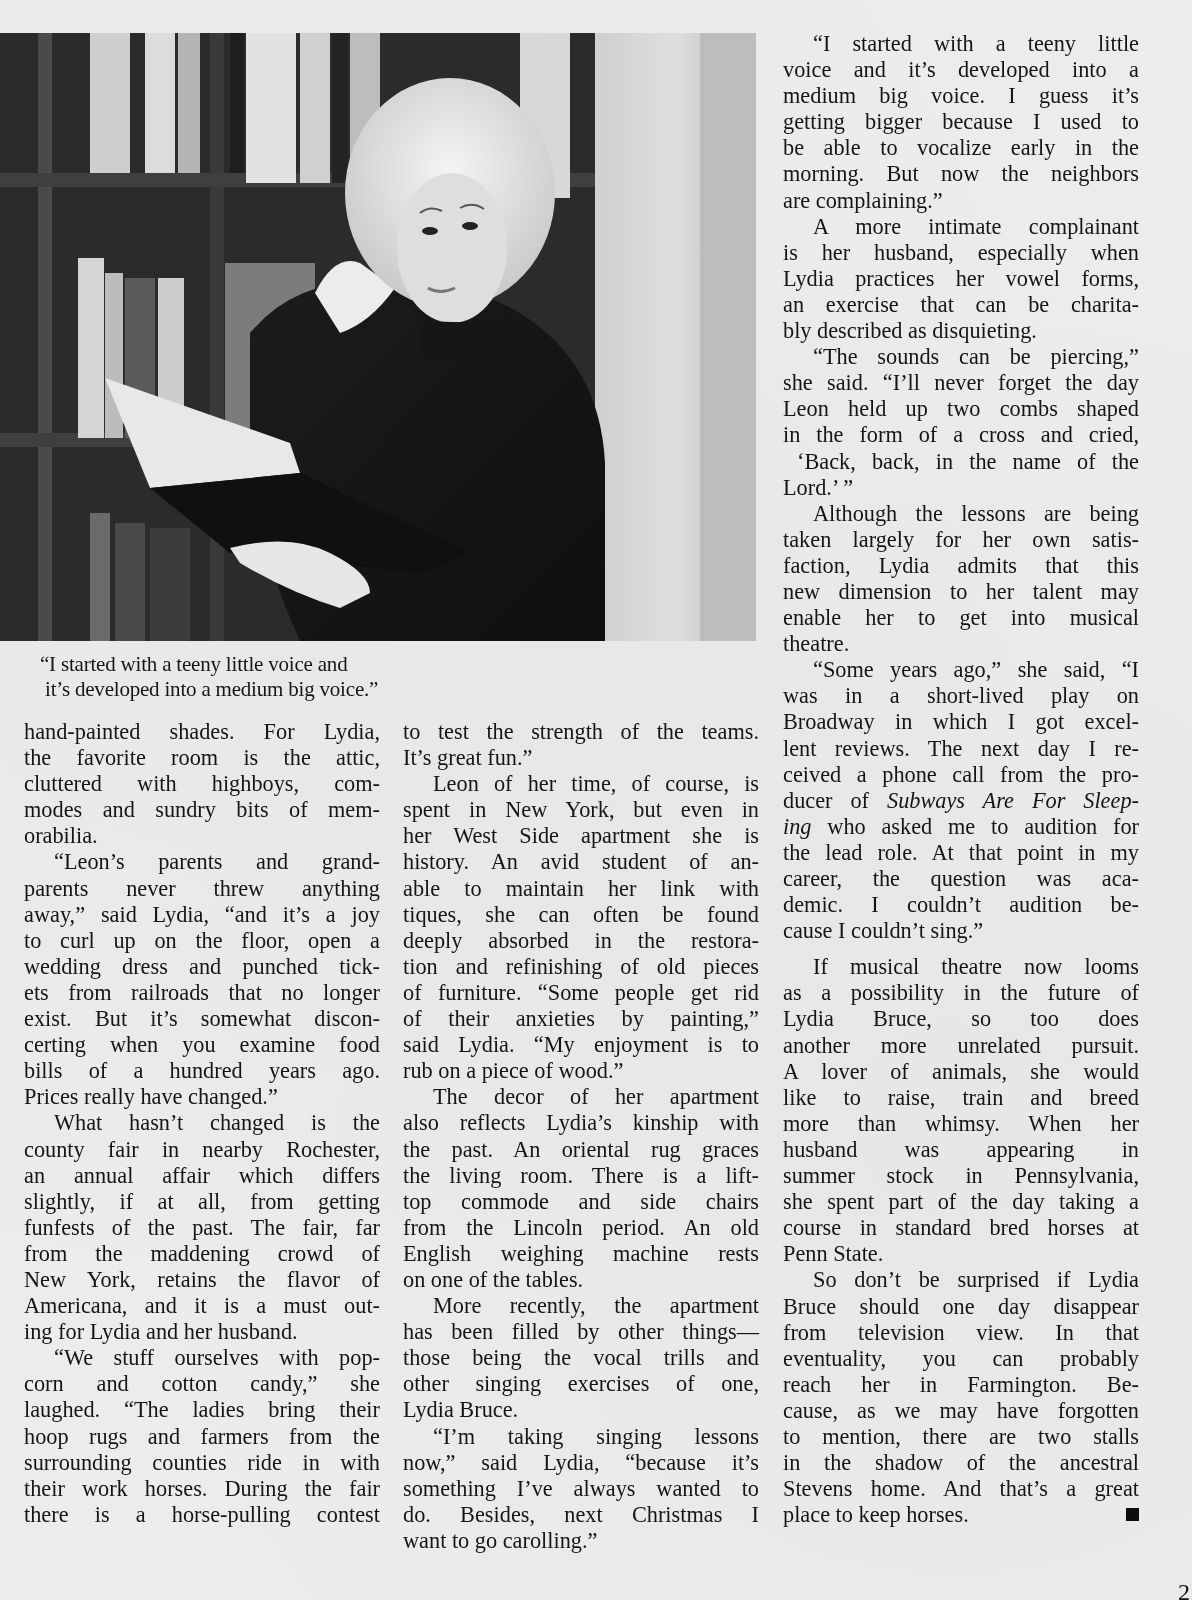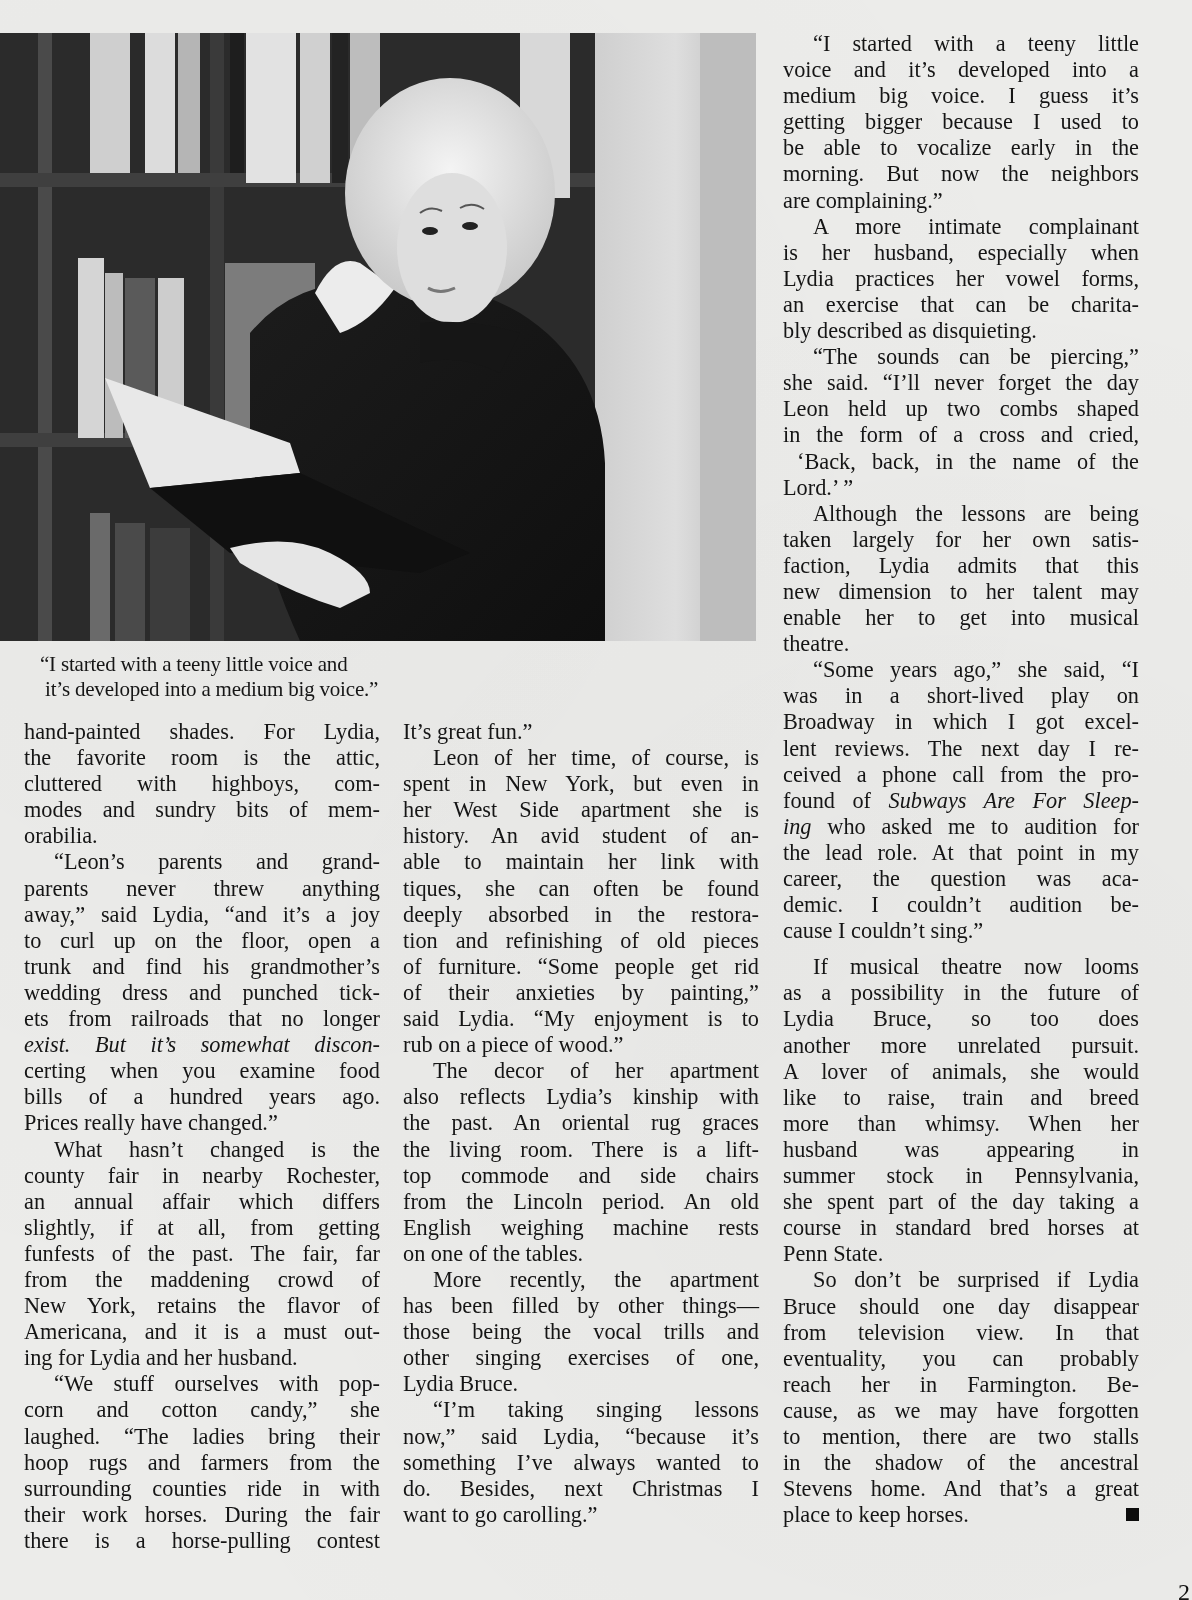--- a/index.html
+++ b/index.html
@@ -182,24 +182,23 @@
   <div class="col col-left">
       <span class="ln"><span style="white-space: pre;">hand-painted shades. For Lydia,</span></span>
       <span class="ln"><span style="white-space: pre;">the favorite room is the attic,</span></span>
       <span class="ln"><span style="white-space: pre;">cluttered with highboys, com-</span></span>
       <span class="ln"><span style="white-space: pre;">modes and sundry bits of mem-</span></span>
       <span class="ln last"><span style="white-space: pre;">orabilia.</span></span>
       <span class="ln ind"><span style="white-space: pre;">“Leon’s parents and grand-</span></span>
       <span class="ln"><span style="white-space: pre;">parents never threw anything</span></span>
       <span class="ln"><span style="white-space: pre; margin-top: 47px;">away,” said Lydia, “and it’s a joy</span></span>
       <span class="ln"><span style="white-space: pre;">to curl up on the floor, open a</span></span>
-      <span class="ln"><span style="white-space: pre;">trunk and find his grandmother’s</span></span>
       <span class="ln"><span style="white-space: pre;">wedding dress and punched tick-</span></span>
       <span class="ln"><span style="white-space: pre;">ets from railroads that no longer</span></span>
-      <span class="ln"><span style="white-space: pre; font-style: italic;">exist. But it’s somewhat discon-</span></span>
+      <span class="ln"><span style="white-space: pre;">exist. But it’s somewhat discon-</span></span>
       <span class="ln"><span style="white-space: pre;">certing when you examine food</span></span>
       <span class="ln"><span style="white-space: pre;">bills of a hundred years ago.</span></span>
       <span class="ln last"><span style="white-space: pre;">Prices really have changed.”</span></span>
       <span class="ln ind"><span style="white-space: pre;">What hasn’t changed is the</span></span>
       <span class="ln"><span style="white-space: pre;">county fair in nearby Rochester,</span></span>
       <span class="ln"><span style="white-space: pre;">an annual affair which differs</span></span>
       <span class="ln"><span style="white-space: pre;">slightly, if at all, from getting</span></span>
       <span class="ln"><span style="white-space: pre;">funfests of the past. The fair, far</span></span>
       <span class="ln"><span style="white-space: pre;">from the maddening crowd of</span></span>
       <span class="ln"><span style="white-space: pre;">New York, retains the flavor of</span></span>
@@ -208,20 +207,21 @@
       <span class="ln ind"><span style="white-space: pre;">“We stuff ourselves with pop-</span></span>
       <span class="ln"><span style="white-space: pre;">corn and cotton candy,” she</span></span>
       <span class="ln"><span style="white-space: pre;">laughed. “The ladies bring their</span></span>
       <span class="ln"><span style="white-space: pre;">hoop rugs and farmers from the</span></span>
       <span class="ln"><span style="white-space: pre;">surrounding counties ride in with</span></span>
       <span class="ln"><span style="white-space: pre;">their work horses. During the fair</span></span>
       <span class="ln"><span style="white-space: pre;">there is a horse-pulling contest</span></span>
     </div>
 
   <div class="col col-middle">
+      <span class="ln"><span style="white-space: pre;">to test the strength of the teams.</span></span>
       <span class="ln last"><span style="white-space: pre;">It’s great fun.”</span></span>
       <span class="ln ind"><span style="white-space: pre;">Leon of her time, of course, is</span></span>
       <span class="ln"><span style="white-space: pre;">spent in New York, but even in</span></span>
       <span class="ln"><span style="white-space: pre;">her West Side apartment she is</span></span>
       <span class="ln"><span style="white-space: pre;">history. An avid student of an-</span></span>
       <span class="ln"><span style="white-space: pre;">able to maintain her link with</span></span>
       <span class="ln"><span style="white-space: pre;">tiques, she can often be found</span></span>
       <span class="ln"><span style="white-space: pre;">deeply absorbed in the restora-</span></span>
       <span class="ln"><span style="white-space: pre;">tion and refinishing of old pieces</span></span>
       <span class="ln"><span style="white-space: pre;">of furniture. “Some people get rid</span></span>
@@ -271,21 +271,21 @@
       <span class="ln"><span style="white-space: pre;">taken largely for her own satis-</span></span>
       <span class="ln"><span style="white-space: pre;">faction, Lydia admits that this</span></span>
       <span class="ln"><span style="white-space: pre;">new dimension to her talent may</span></span>
       <span class="ln"><span style="white-space: pre;">enable her to get into musical</span></span>
       <span class="ln last"><span style="white-space: pre;">theatre.</span></span>
       <span class="ln ind"><span style="white-space: pre;">“Some years ago,” she said, “I</span></span>
       <span class="ln"><span style="white-space: pre;">was in a short-lived play on</span></span>
       <span class="ln"><span style="white-space: pre;">Broadway in which I got excel-</span></span>
       <span class="ln"><span style="white-space: pre;">lent reviews. The next day I re-</span></span>
       <span class="ln"><span style="white-space: pre;">ceived a phone call from the pro-</span></span>
-      <span class="ln"><span style="white-space: pre;">found of </span><em>Subways Are For Sleep-</em></span>
+      <span class="ln"><span style="white-space: pre;">ducer of </span><em>Subways Are For Sleep-</em></span>
       <span class="ln"><em>ing</em><span style="white-space: pre;"> who asked me to audition for</span></span>
       <span class="ln"><span style="white-space: pre;">the lead role. At that point in my</span></span>
       <span class="ln"><span style="white-space: pre;">career, the question was aca-</span></span>
       <span class="ln"><span style="white-space: pre;">demic. I couldn’t audition be-</span></span>
       <span class="ln last"><span style="white-space: pre;">cause I couldn’t sing.”</span></span>
       <span class="ln ind" style="margin-top: 10px;"><span style="white-space: pre;">If musical theatre now looms</span></span>
       <span class="ln"><span style="white-space: pre;">as a possibility in the future of</span></span>
       <span class="ln"><span style="white-space: pre;">Lydia Bruce, so too does</span></span>
       <span class="ln"><span style="white-space: pre;">another more unrelated pursuit.</span></span>
       <span class="ln"><span style="white-space: pre;">A lover of animals, she would</span></span>

